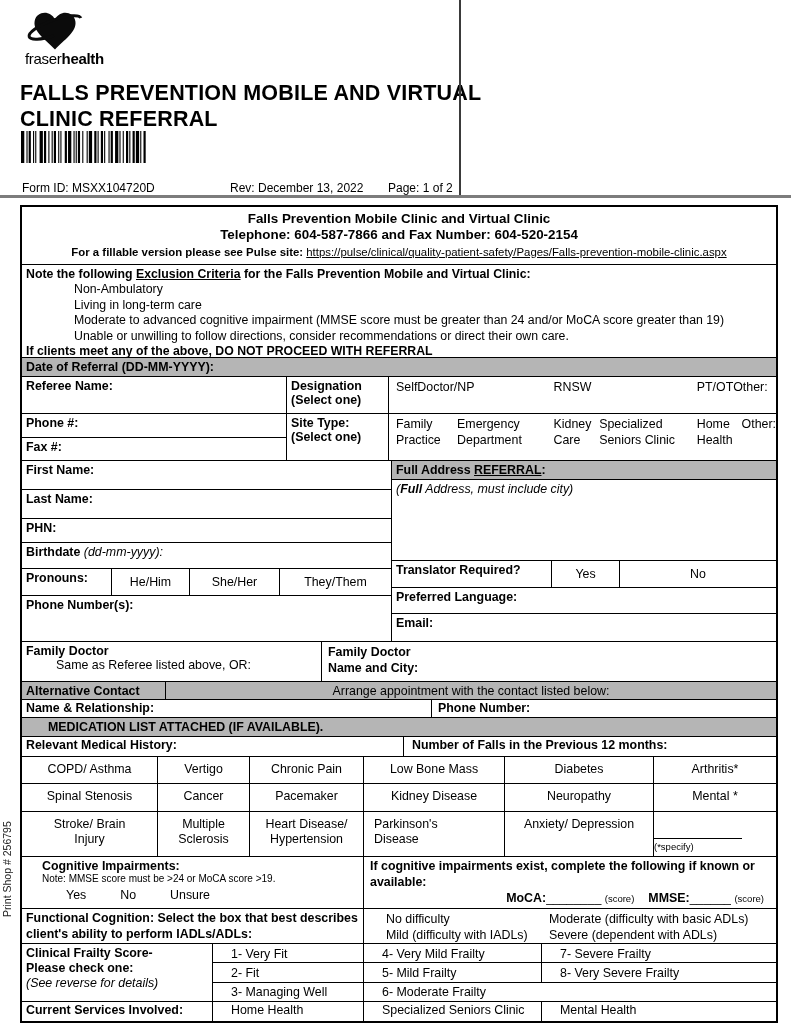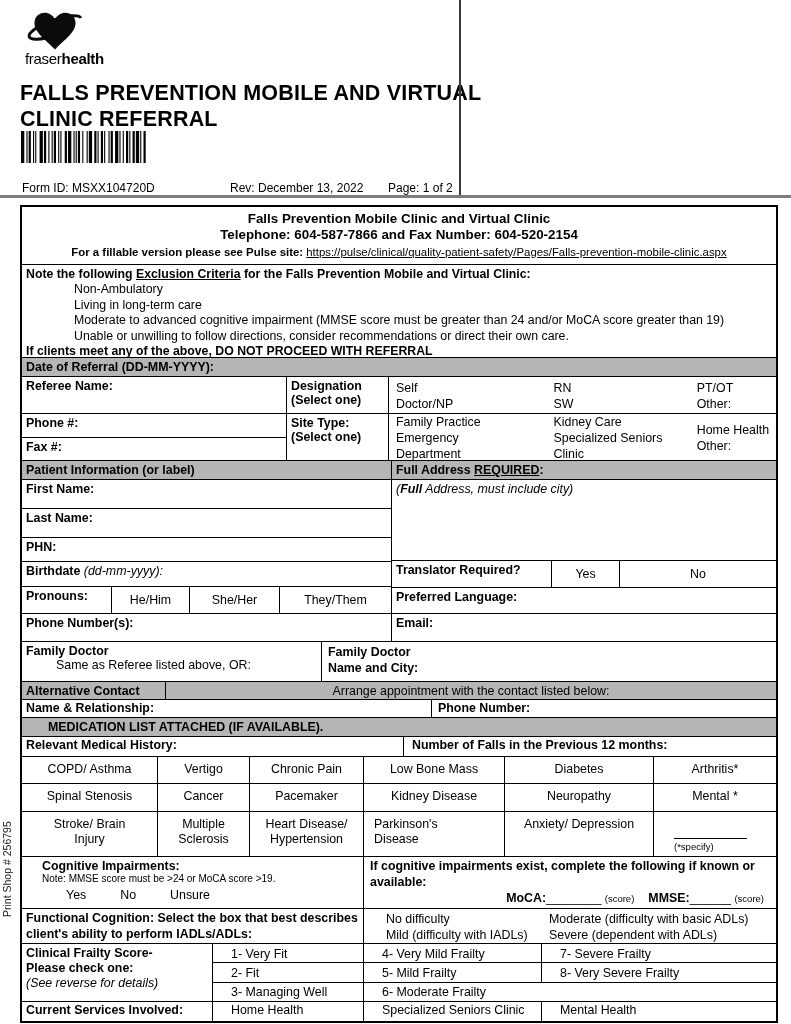--- a/index.html
+++ b/index.html
@@ -44,21 +44,21 @@
   .exclusion { display:block; height:93px; padding:2px 4px 0 4px; line-height:15.4px; font-size:12.3px; }
   .exclusion .item { padding-left:48px; }
 
   .bar { height:19px; padding:1px 4px; font-weight:bold; align-items:center; display:flex; }
 
   .r-referee { height:37px; }
   .r-sitetype { height:47px; }
   .w-label1 { width:265px; }
   .w-label2 { width:102px; }
   .optcols { flex:1; display:flex; padding-top:2px; }
-  .optcol { display:flex; flex-direction:column; line-height:16px;justify-content:center; }
+  .optcol { display:flex; flex-direction:row; line-height:16px; }
   .oc1 { width:42%; padding-left:7px; }
   .oc2 { width:37%; padding-left:2px; }
   .oc3 { width:21%; padding-left:2px; }
   .wrap-narrow1 { max-width:108px; }
   .wrap-narrow2 { max-width:128px; }
   .stack-lr { display:flex; flex-direction:column; }
   .stack-lr > div { padding:2px 4px; }
   .stack-lr .top { height:24px; border-bottom:1.5px solid #000; }
   .hint { font-weight:bold; }
 
@@ -96,21 +96,21 @@
   .hh-l { width:382px; border-right:1.5px solid #000; font-weight:bold; padding:1px 4px; }
   .hh-r { flex:1; font-weight:bold; padding:1px 8px; }
 
   .mrow > div { border-right:1.5px solid #000; display:flex; align-items:flex-start; justify-content:center; text-align:center; padding-top:5px; line-height:14.5px; }
   .mrow > div:last-child { border-right:none; }
   .mc1{width:136px;} .mc2{width:92px;} .mc3{width:114px;} .mc4{width:141px;} .mc5{width:149px;} .mc6{flex:1;}
   .mr1 { height:27px; } .mr2 { height:28px; } .mr3 { height:45px; }
   .mw { max-width:96px; }
   .mw3 { max-width:105px; }
   .park { justify-content:flex-start !important; text-align:left !important; padding-left:10px; }
-  .specify-cell { flex-direction:column; justify-content:flex-end !important; align-items:center; padding-bottom:2px;margin-left:20px; }
+  .specify-cell { flex-direction:column; justify-content:flex-end !important; align-items:center; padding-bottom:2px; }
   .spec-line { width:72%; border-bottom:1.5px solid #000; height:10px; margin-bottom:1px; }
 
   .r-cog { height:52px; }
   .cog-l { width:342px; border-right:1.5px solid #000; padding:2px 20px; }
   .cog-note { font-size:10px; line-height:12px; }
   .cog-opts { padding-left:24px; padding-top:3px; }
   .cog-opts span { margin-right:34px; }
   .cog-r { flex:1; padding:2px 6px; }
   .cog-r .lead { font-weight:bold; line-height:15.5px; }
   .score-line { text-align:right; padding-right:6px; margin-top:1px; }
@@ -272,35 +272,34 @@
         </div>
         <div class="optcol oc3">
           <span>Home Health</span>
           <span>Other:</span>
         </div>
       </div>
     </div>
 
     <div class="row patient">
       <div class="pat-left">
-        <div class="prow gray" style="height:19px">Patient Information (or label)</div>
         <div class="prow h29">First Name:</div>
         <div class="prow h29">Last Name:</div>
         <div class="prow h24">PHN:</div>
         <div class="prow h26"><span class="b">Birthdate</span><span class="i" style="font-weight:normal"> (dd-mm-yyyy):</span></div>
         <div class="prow h27 flexrow">
           <div class="pronoun-lbl">Pronouns:</div>
           <div class="pronoun-opt po1">He/Him</div>
           <div class="pronoun-opt po2">She/Her</div>
           <div class="pronoun-opt po3">They/Them</div>
         </div>
         <div class="prow h27">Phone Number(s):</div>
       </div>
       <div class="pat-right">
-        <div class="prow gray" style="height:19px"><span>Full Address </span><span class="u">REQUIRED</span><span>:</span></div>
+        <div class="prow gray" style="height:19px"><span>Full Address </span><span class="u">REFERRAL</span><span>:</span></div>
         <div class="prow h82" style="font-weight:normal">
           <span class="i">(</span><span class="i b">Full</span><span class="i"> Address, must include city)</span>
         </div>
         <div class="prow h27 flexrow">
           <div class="trans-lbl">Translator Required?</div>
           <div class="trans-opt to1">Yes</div>
           <div class="trans-opt to2">No</div>
         </div>
         <div class="prow h26">Preferred Language:</div>
         <div class="prow h27">Email:</div>

